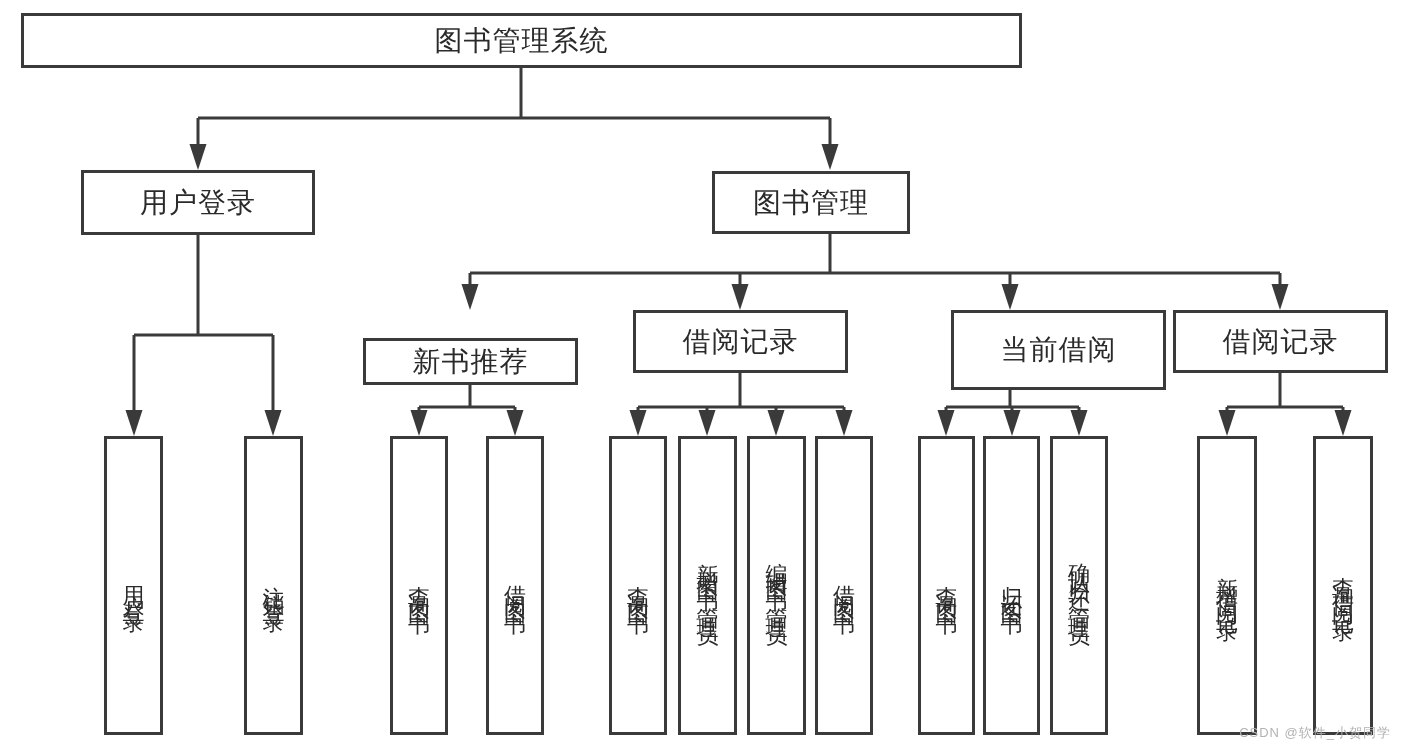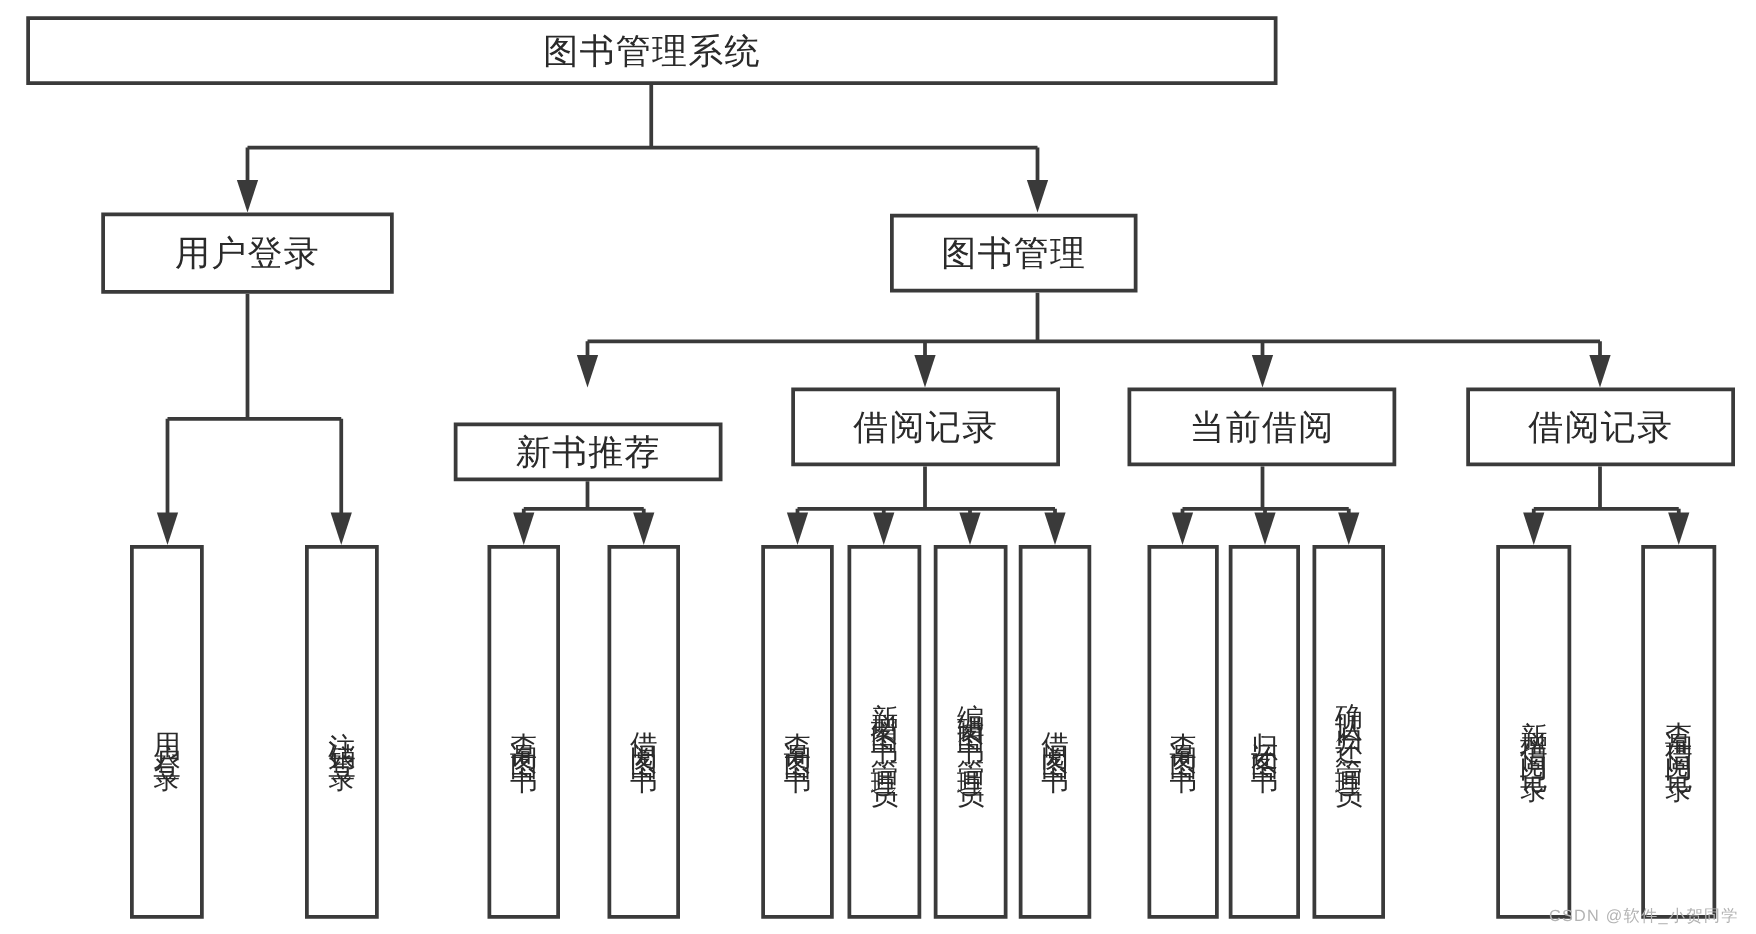--- a/index.html
+++ b/index.html
@@ -126,21 +126,21 @@
   <div class="node h" style="left:712px; top:171px; width:198px; height:63px;">
     <span>图书管理</span>
   </div>
 
   <div class="node h" style="left:363px; top:310px; width:215px; height:47px;margin-top:28px;">
     <span>新书推荐</span>
   </div>
   <div class="node h" style="left:633px; top:310px; width:215px; height:63px;">
     <span>借阅记录</span>
   </div>
-  <div class="node h" style="left:902px; top:310px; width:215px; height:63px;">
+  <div class="node h" style="left:951px; top:310px; width:215px; height:80px;">
     <span>当前借阅</span>
   </div>
   <div class="node h" style="left:1173px; top:310px; width:215px; height:63px;">
     <span>借阅记录</span>
   </div>
 
   <div class="node leaf" style="left:104px; top:436px; width:59px; height:299px;">
     <span>用户登录</span>
   </div>
   <div class="node leaf" style="left:244px; top:436px; width:59px; height:299px;">

